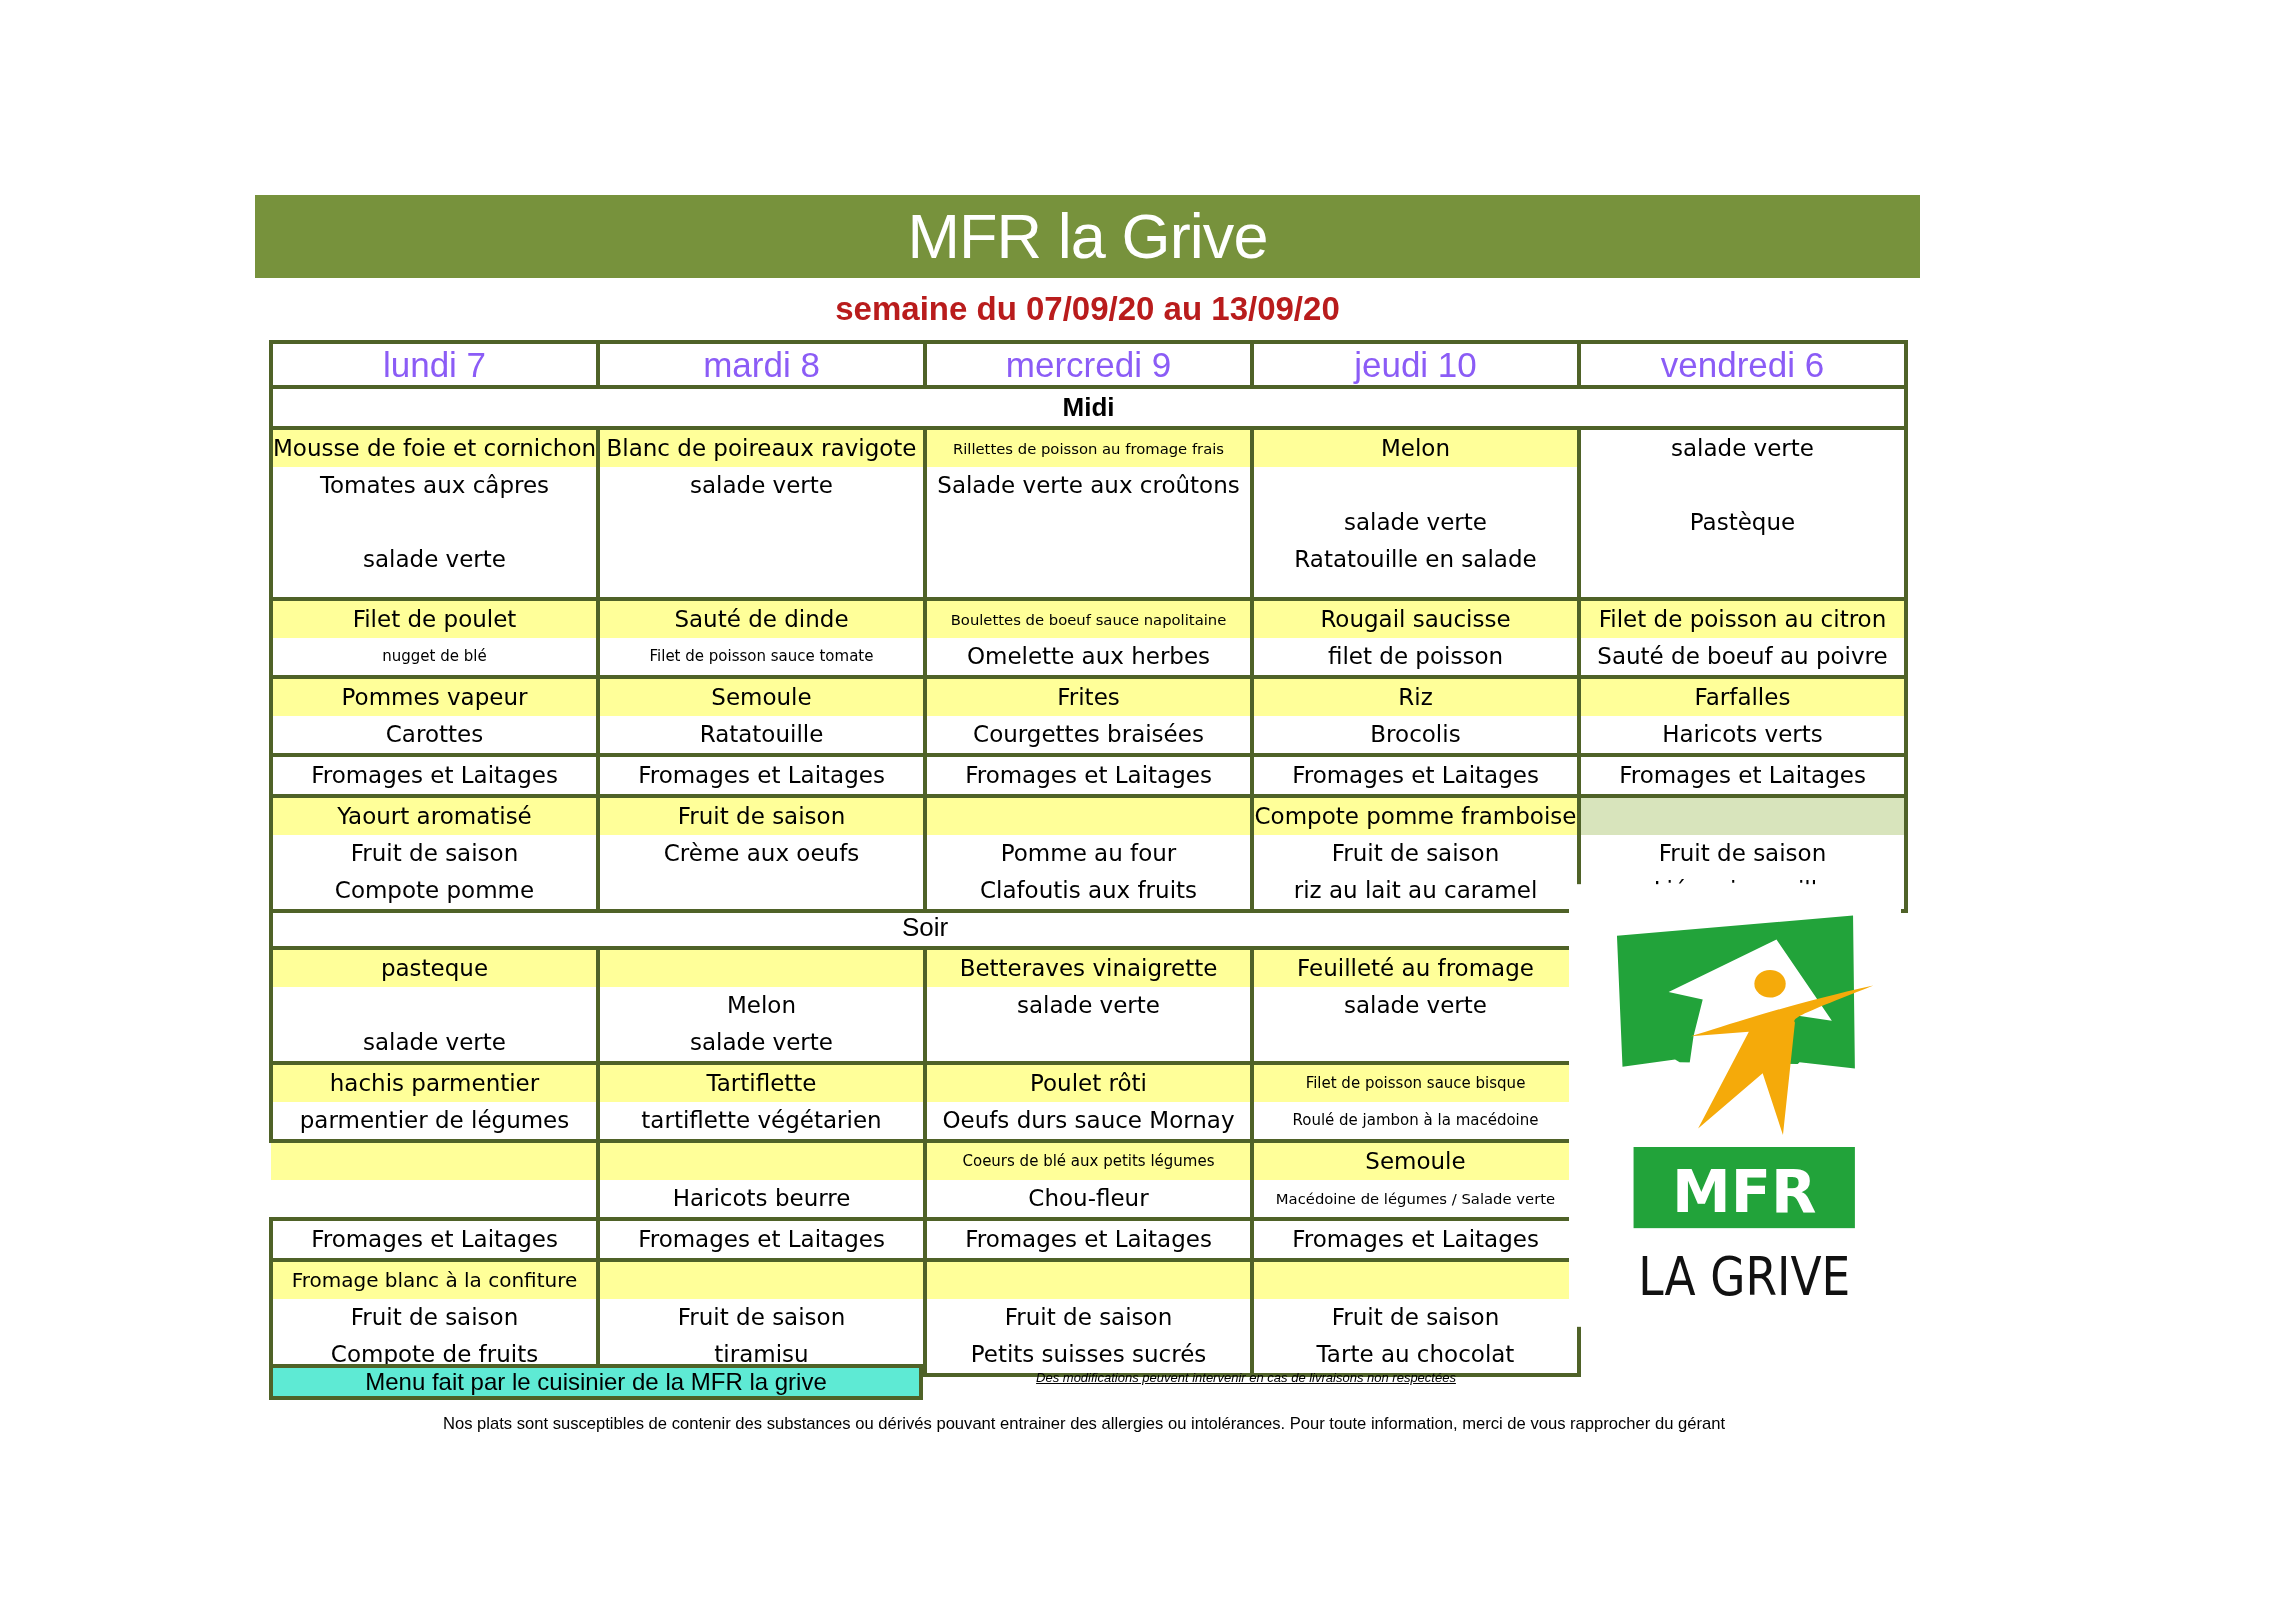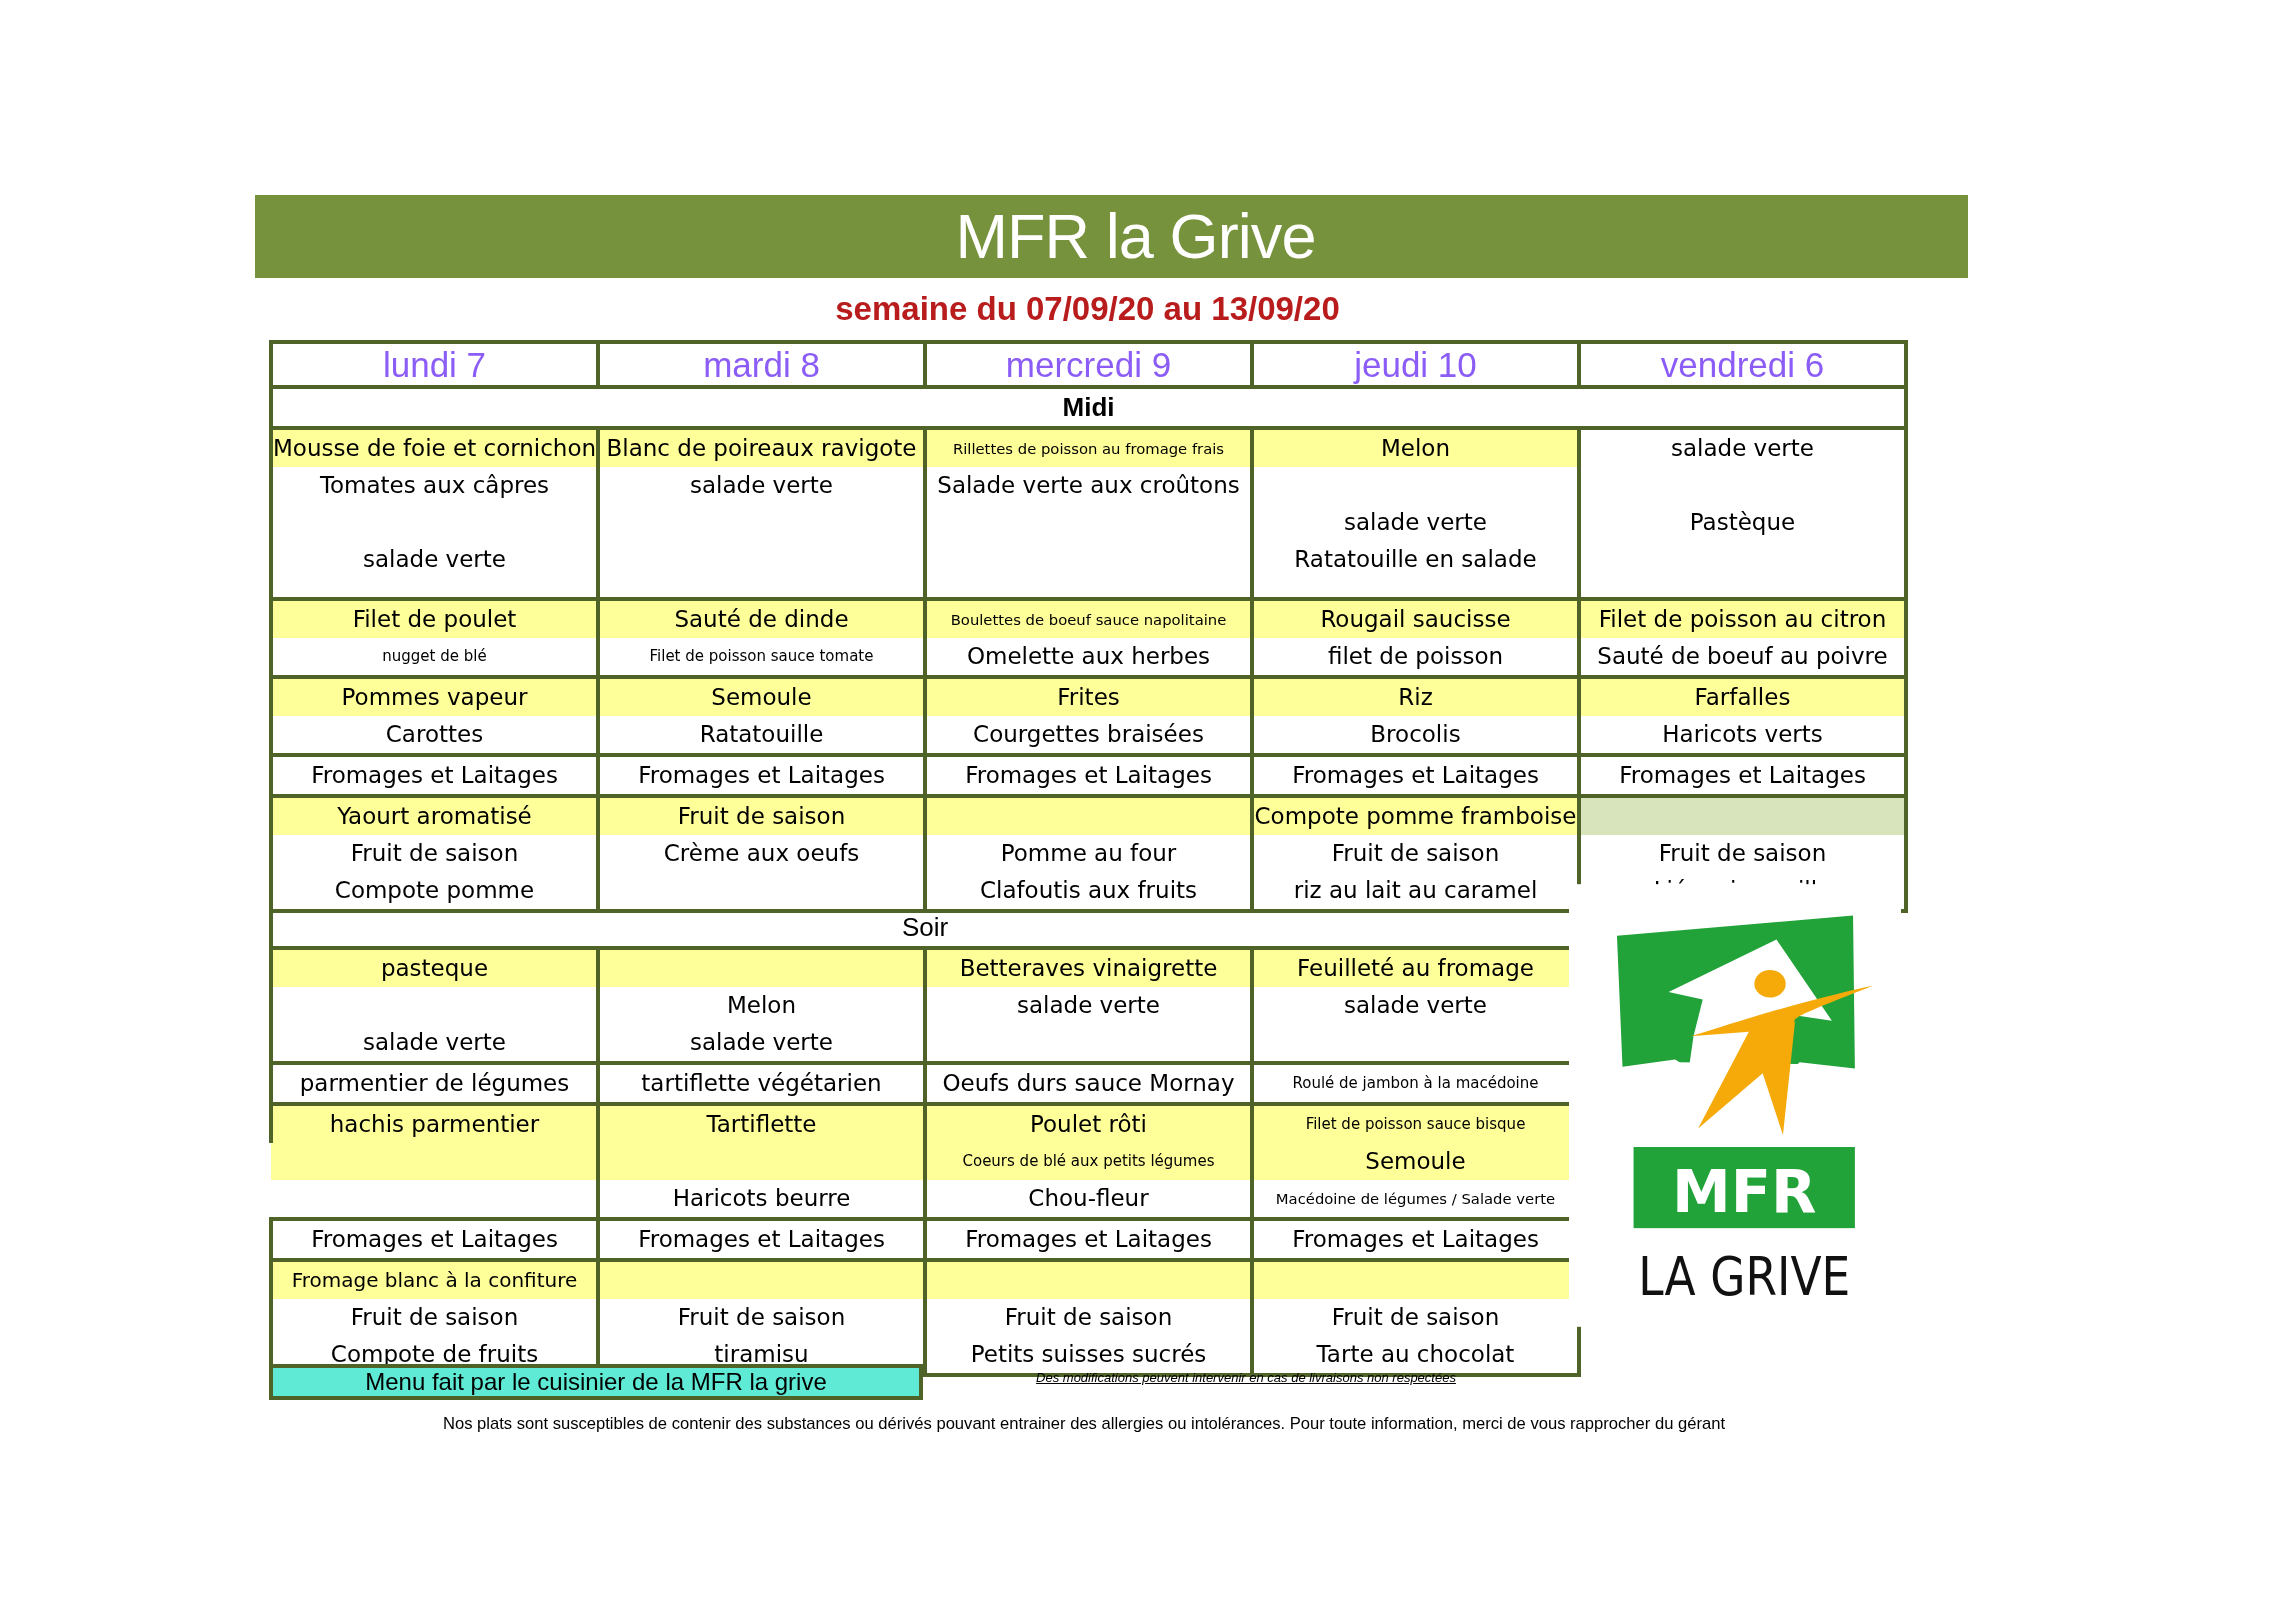--- a/index.html
+++ b/index.html
@@ -1,20 +1,20 @@
 <!DOCTYPE html>
 <html style="font-size:14.8px"><head>
 <meta charset="utf-8">
 <style>
   html, body { margin: 0; padding: 0; background: #ffffff; }
   body { width: 2289px; height: 1618px; position: relative; overflow: hidden;
          font-family: "Liberation Sans", sans-serif; color: #000; }
   .title-bar { position: absolute; left: 255px; top: 195px; width: 1665px; height: 83px;
                background: #77923C; color: #fff; text-align: center;
-               font-size: 63px; line-height: 83px; letter-spacing: -0.9px; padding-left: 48px; }
+               font-size: 63px; line-height: 83px; letter-spacing: -0.9px; }
   .subtitle { position: absolute; left: 255px; top: 286px; width: 1665px; text-align: center;
               font-size: 33px; font-weight: bold; color: #b91c1c; line-height: 46px; }
   .tbl { position: absolute; border-collapse: collapse; table-layout: fixed;
          font-family: "DejaVu Sans", sans-serif; }
   .tbl td { text-align: center; vertical-align: middle; padding: 0; overflow: hidden;
             white-space: nowrap; font-size: 23px; height: 37px; line-height: 37px;
             border-left: 4.6px solid #4F6228; border-right: 4.6px solid #4F6228; }
   .tbl .y { background: #FFFF99; }
   .tbl .g { background: #D8E4BC; }
   .tbl .small { font-size: 15px; }
@@ -176,30 +176,30 @@
     <td>salade verte</td>
     <td>salade verte</td>
   </tr>
   <tr>
     <td class="bb">salade verte</td>
     <td class="bb">salade verte</td>
     <td class="bb"></td>
     <td class="bb"></td>
   </tr>
   <tr>
+    <td class="y">hachis parmentier</td>
+    <td class="y">Tartiflette</td>
+    <td class="y">Poulet rôti</td>
+    <td class="y small">Filet de poisson sauce bisque</td>
+  </tr>
+  <tr>
     <td class="bb">parmentier de légumes</td>
     <td class="bb">tartiflette végétarien</td>
     <td class="bb">Oeufs durs sauce Mornay</td>
     <td class="bb small">Roulé de jambon à la macédoine</td>
-  </tr>
-  <tr>
-    <td class="y">hachis parmentier</td>
-    <td class="y">Tartiflette</td>
-    <td class="y">Poulet rôti</td>
-    <td class="y small">Filet de poisson sauce bisque</td>
   </tr>
   <tr>
     <td class="y noborder"></td>
     <td class="y"></td>
     <td class="y small">Coeurs de blé aux petits légumes</td>
     <td class="y">Semoule</td>
   </tr>
   <tr>
     <td class="bb noborder"></td>
     <td class="bb">Haricots beurre</td>

